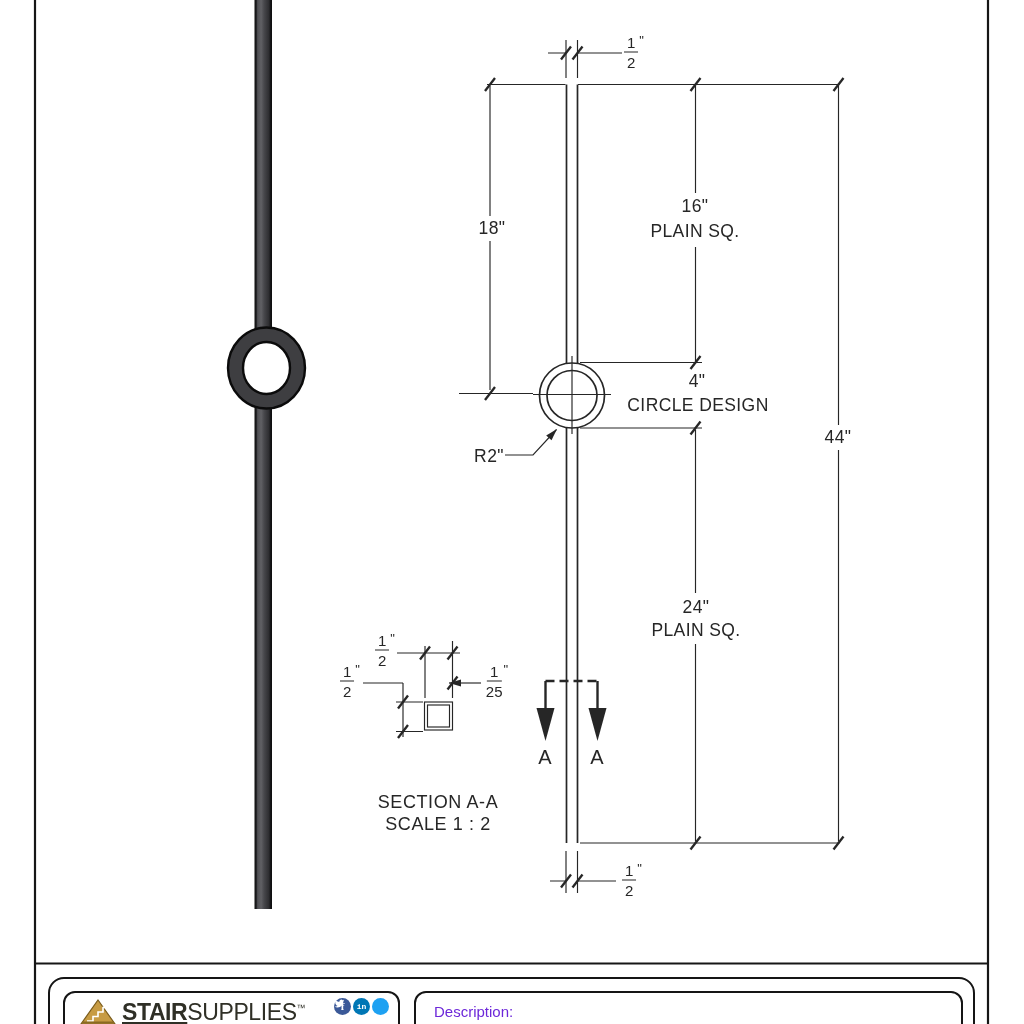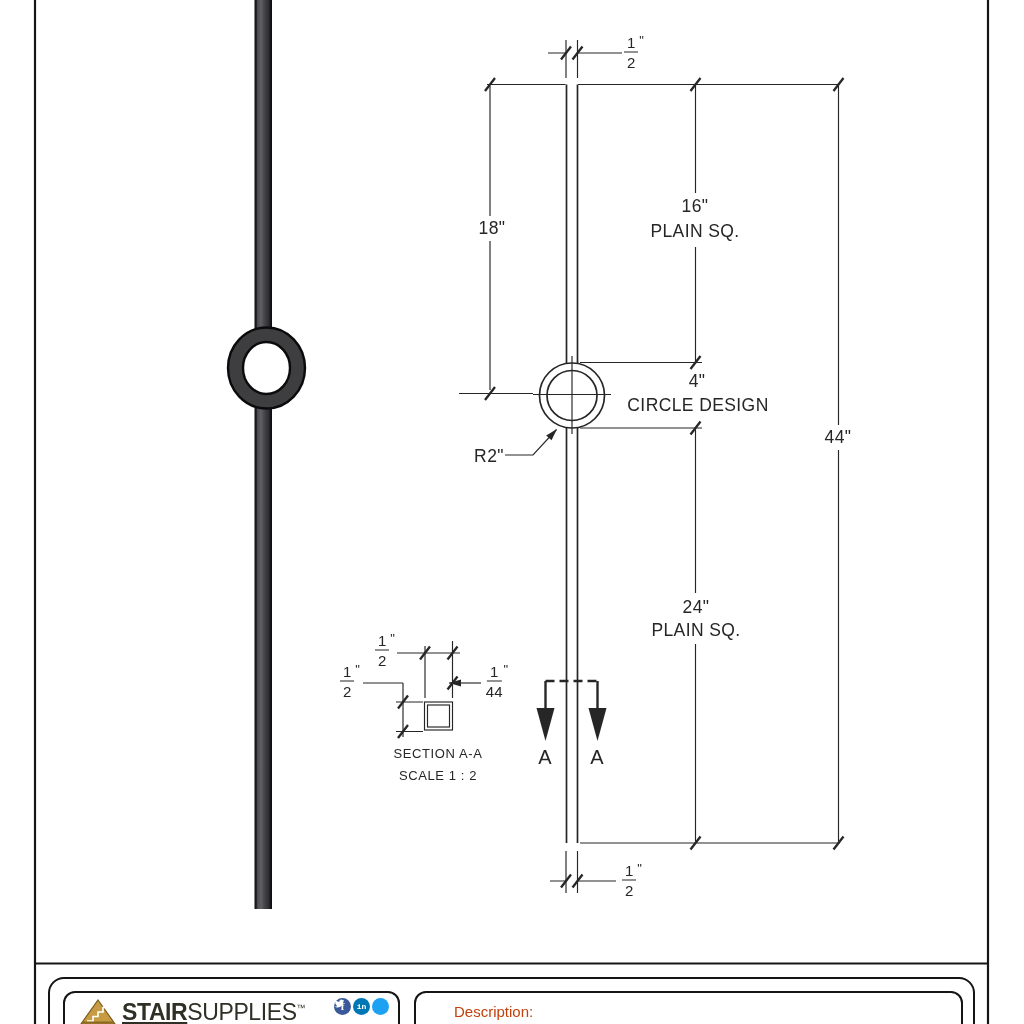--- a/index.html
+++ b/index.html
@@ -7,42 +7,42 @@
         font-family:"Liberation Sans",sans-serif;color:var(--line,#262626);}
   svg{position:absolute;left:0;top:0;}
   .ln{stroke:var(--line);fill:none;stroke-width:1.15px;}
   .ln2{stroke:var(--line);fill:none;stroke-width:1.7px;}
   .tick{stroke:var(--line);stroke-width:2.3px;}
   .solid{fill:var(--line);stroke:none;}
   .dlabel{position:absolute;transform:translate(-50%,-50%);font-size:17.5px;line-height:1.15;
           white-space:nowrap;background:#fff;padding:0 3px;letter-spacing:.4px;text-align:center;}
   .nobg{background:transparent;}
   .marker{font-size:20px;letter-spacing:0;}
-  .sec-title{font-size:13px;letter-spacing:.6px;}
+  .sec-title{font-size:18px;letter-spacing:.6px;margin-top:48px;}
   .frac{position:absolute;transform:translate(-50%,-50%);display:flex;align-items:flex-start;
         font-size:15px;line-height:1;background:#fff;padding:1px 2px;}
   .stack{display:flex;flex-direction:column;align-items:center;}
   .num{padding:0 3px 2px;border-bottom:1.5px solid var(--line);}
   .den{padding-top:2px;}
   .unit{font-size:13px;margin-left:1px;margin-top:-1px;}
   
   .tb{position:absolute;border:2.6px solid #151515;border-radius:16px;background:#fff;box-sizing:border-box;}
   #tb-outer{left:48px;top:977px;width:927px;height:80px;}
   #tb-logo-cell{left:63px;top:991px;width:337px;height:70px;border-radius:12px;}
   #tb-desc-cell{left:414px;top:991px;width:549px;height:70px;border-radius:12px;}
   .brand-text{position:absolute;left:57px;top:6px;font-size:23px;color:#2f2f26;letter-spacing:-.4px;white-space:nowrap;}
   .brand-bold{font-weight:700;text-decoration:underline;}
   .brand-tm{font-size:9px;vertical-align:super;}
   .social{position:absolute;right:9px;top:5px;display:flex;gap:2px;}
   .sicon{width:17px;height:17px;border-radius:50%;display:flex;align-items:center;justify-content:center;
          color:#fff;font-size:11px;font-weight:700;line-height:1;font-family:Liberation Mono, monospace;}
   .fb{background:var(--facebook);font-family:"Liberation Serif",serif;}
   .li{background:var(--linkedin);font-size:8px;}
   .tw{background:var(--twitter);}
-  .desc-label{position:absolute;left:18px;top:10px;font-size:15px;color:#c2410c;margin-left:20px;}
+  .desc-label{position:absolute;left:18px;top:10px;font-size:15px;color:#6d28d9;}
   .desc-value{position:absolute;left:139px;top:5px;font-size:22px;font-weight:600;color:#111;white-space:nowrap;}
 </style>
 </head>
 <body>
 
 <div id="page">
 
   <svg width="1024" height="1024" viewBox="0 0 1024 1024">
     <defs>
       <linearGradient id="barGrad" x1="0" y1="0" x2="1" y2="0">
@@ -178,21 +178,21 @@
   <div class="frac" style="left:350px;top:681px;">
     <span class="stack">
         <span class="num">1</span>
         <span class="den">2</span>
       </span>
       <span class="unit">"</span>
   </div>
   <div class="frac" style="left:497px;top:681px;">
     <span class="stack">
         <span class="num">1</span>
-        <span class="den">44</span>
+        <span class="den">25</span>
       </span>
       <span class="unit">"</span>
   </div>
   <div class="dlabel nobg sec-title" style="left:438px;top:754px;">SECTION A-A</div>
   <div class="dlabel nobg sec-title" style="left:438px;top:776px;">SCALE 1 : 2</div>
 
   <div class="tb" id="tb-outer"></div>
 
   <div class="tb" id="tb-logo-cell">
     <svg width="38" height="28" viewBox="0 0 36 28" style="left:14px;top:5px;">

